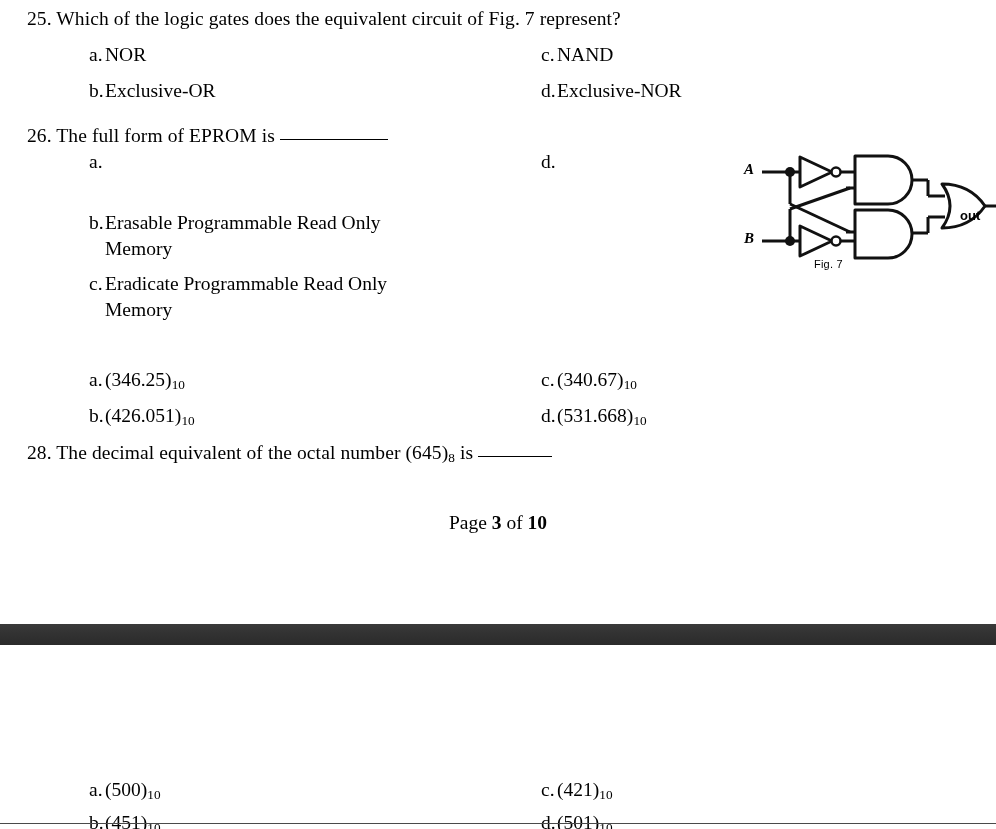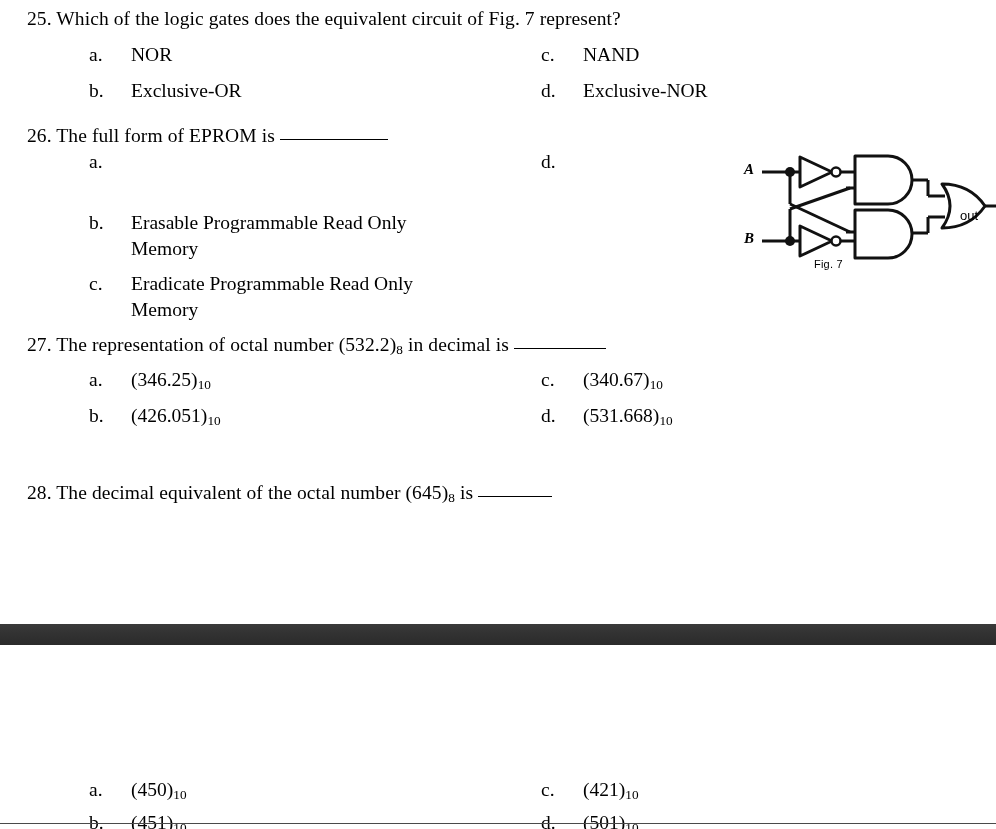--- a/index.html
+++ b/index.html
@@ -38,21 +38,21 @@
   }
   .opt .letter {
     position: absolute;
     left: 0;
     top: 0;
     width: 26px;
     text-align: left;
   }
   .opt .otext {
     display: block;
-    margin-left: 42px;
+    margin-left: 16px;
   }
   .narrow .otext { width: 300px; white-space: normal; }
   .narrow2 .otext { width: 165px; white-space: normal; }
   .nowrapt .otext { white-space: nowrap; }
 
   sub {
     font-size: 0.68em;
     vertical-align: -0.23em;
     line-height: 0;
   }
@@ -121,21 +121,21 @@
     font-family: "Liberation Serif", "DejaVu Serif", serif;
     font-weight: bold;
     font-style: italic;
     font-size: 15px;
   }
   .figout {
     position: absolute;
     left: 218px;
     top: 60px;
     font-family: "Liberation Sans", "DejaVu Sans", sans-serif;
-    font-weight: normal;
+    font-weight: bold;
     font-size: 13px;
   }
 </style>
 </head>
 <body>
 
 <div class="page">
 
   <div class="qline" style="left:27px; top:6px;">
     <span>25.</span>
@@ -238,55 +238,53 @@
         <path d="M200,36 Q216,58 200,80 Q228,80 243,58 Q228,36 200,36 Z" fill="#ffffff" stroke="#111111" stroke-width="3" stroke-linejoin="round"></path>
       </g>
     </svg>
 
     <span class="figlabel" style="left:2px; top:13px;">A</span>
     <span class="figlabel" style="left:2px; top:82px;">B</span>
     <span class="figout">out</span>
     <span class="figcap">Fig. 7</span>
   </div>
 
-  <div class="qline" style="left:27px; top:332px;">
-    <span>27.</span>
-    <span>The representation of octal number (532.2)</span><sub>8</sub><span> in decimal is</span>
-    <span class="blank w2"></span>
-  </div>
 
   <div class="opt nowrapt" style="left:89px; top:367px;">
     <span class="letter">a.</span>
     <span class="otext"><span>(346.25)</span><sub>10</sub></span>
   </div>
   <div class="opt nowrapt" style="left:89px; top:403px;">
     <span class="letter">b.</span>
     <span class="otext"><span>(426.051)</span><sub>10</sub></span>
   </div>
   <div class="opt nowrapt" style="left:541px; top:367px;">
     <span class="letter">c.</span>
     <span class="otext"><span>(340.67)</span><sub>10</sub></span>
   </div>
   <div class="opt nowrapt" style="left:541px; top:403px;">
     <span class="letter">d.</span>
     <span class="otext"><span>(531.668)</span><sub>10</sub></span>
   </div>
 
-  <div class="qline" style="left:27px; top:440px;margin-top:40px;">
+  <div class="qline" style="left:27px; top:440px;">
     <span>28.</span>
     <span>The decimal equivalent of the octal number (645)</span><sub>8</sub><span> is</span>
     <span class="blank w3"></span>
   </div>
 
+  <div class="pagefoot">
+    <span>Page </span><b>3</b><span> of </span><b>10</b>
+  </div>
 
   <div class="sepbar"></div>
 
   <div class="opt nowrapt" style="left:89px; top:777px;">
     <span class="letter">a.</span>
-    <span class="otext"><span>(450)</span><sub>10</sub></span>
+    <span class="otext"><span>(500)</span><sub>10</sub></span>
   </div>
   <div class="opt nowrapt" style="left:89px; top:810px;">
     <span class="letter">b.</span>
     <span class="otext"><span>(451)</span><sub>10</sub></span>
   </div>
   <div class="opt nowrapt" style="left:541px; top:777px;">
     <span class="letter">c.</span>
     <span class="otext"><span>(421)</span><sub>10</sub></span>
   </div>
   <div class="opt nowrapt" style="left:541px; top:810px;">

